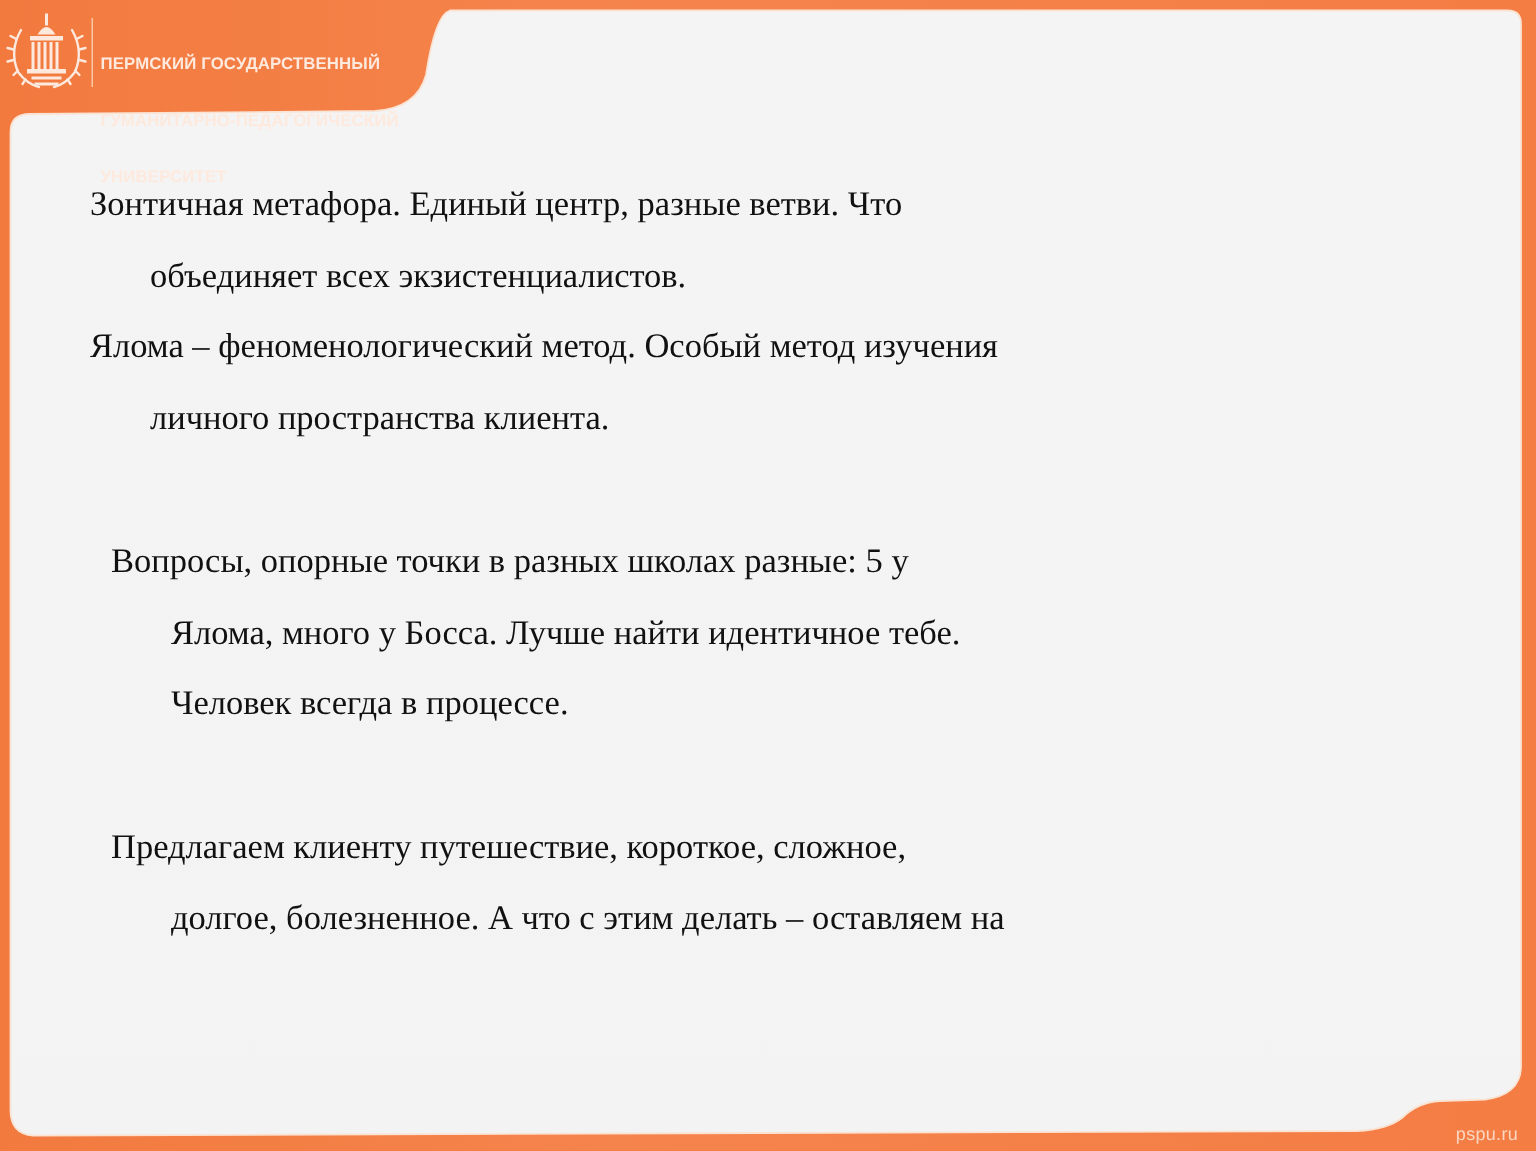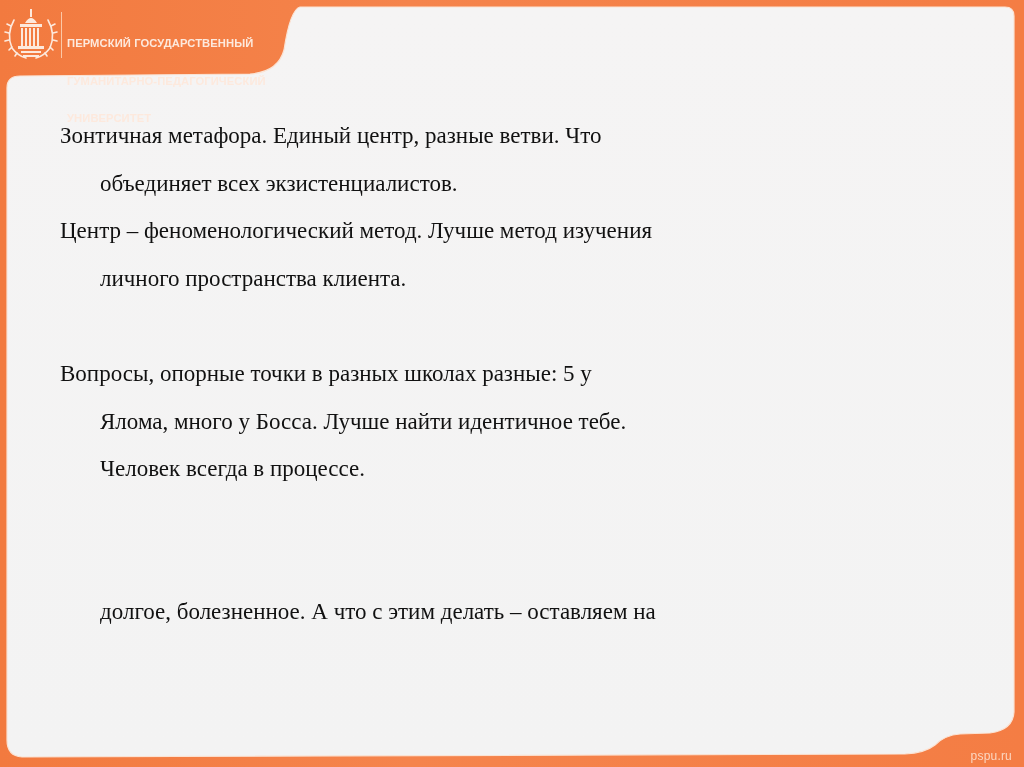--- a/index.html
+++ b/index.html
@@ -73,20 +73,21 @@
       font-size: 23px;
       line-height: 47.5px;
     }
     .para {
       padding-left: 40px;
       text-indent: -40px;
       margin: 0;
     }
     .para.gap {
       margin-top: 48px;
+      margin-left: 14px;
     }
     .footer-site {
       position: absolute;
       right: 12px;
       bottom: 4px;
       font-family: "Liberation Sans", sans-serif;
       font-size: 12px;
       color: #fbd6c0;
       letter-spacing: 0.2px;
     }
@@ -153,27 +154,27 @@
     <div>УНИВЕРСИТЕТ</div>
   </div>
 </div>
 
 <div class="content">
   <p class="para">
     <span>Зонтичная метафора. Единый центр, разные ветви. Что</span><br>
     <span>объединяет всех экзистенциалистов.</span>
   </p>
   <p class="para">
-    <span>Центр – феноменологический метод. Лучше метод изучения</span><br>
+    <span>Ялома – феноменологический метод. Особый метод изучения</span><br>
     <span>личного пространства клиента.</span>
   </p>
   <p class="para gap">
     <span>Вопросы, опорные точки в разных школах разные: 5 у</span><br>
     <span>Ялома, много у Босса. Лучше найти идентичное тебе.</span><br>
     <span>Человек всегда в процессе.</span>
   </p>
   <p class="para gap">
-    <br>
+    <span>Предлагаем клиенту путешествие, короткое, сложное,</span><br>
     <span>долгое, болезненное. А что с этим делать – оставляем на</span><br>
   </p>
 </div>
 
 <div class="footer-site">pspu.ru</div>
 
 </body></html>

